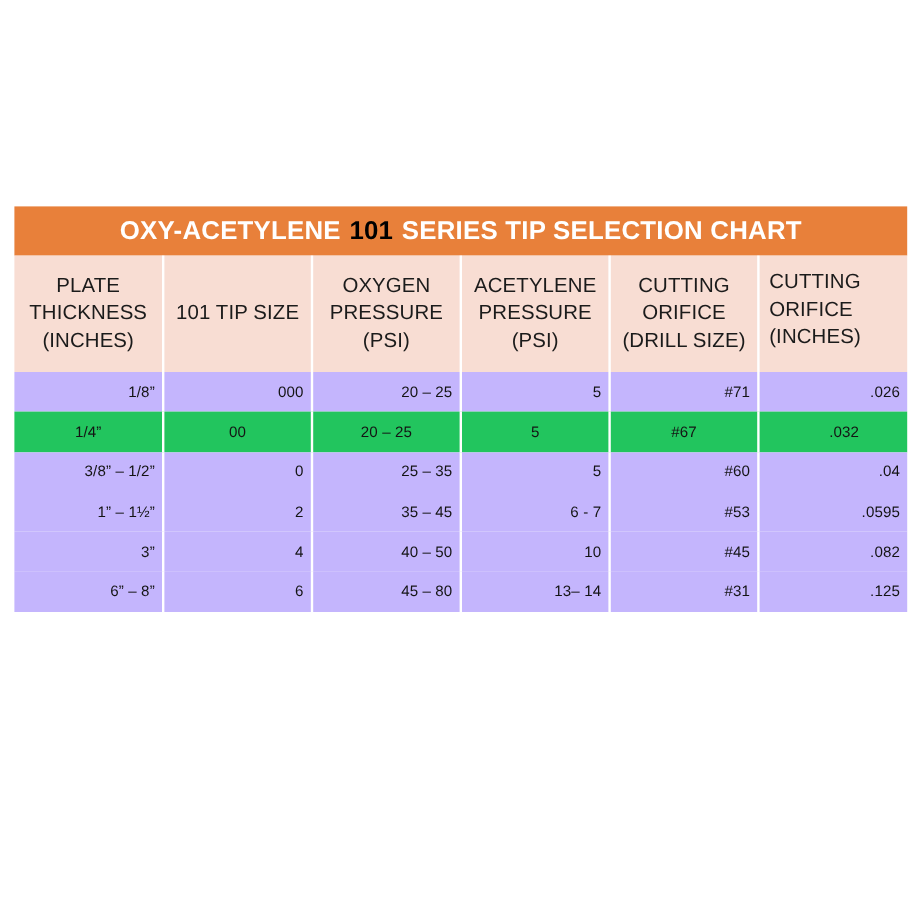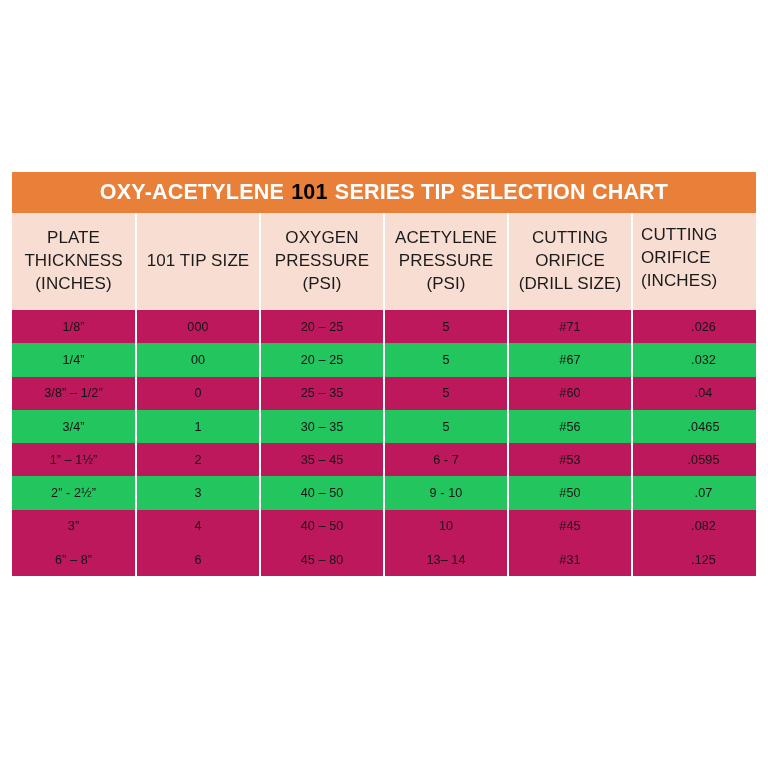--- a/index.html
+++ b/index.html
@@ -85,21 +85,21 @@
     font-size: 12.6px;
     color: #141414;
     text-align: center;
     vertical-align: middle;
     border-right: 2px solid #ffffff;
     white-space: nowrap;
     letter-spacing: 0.1px;
   }
   tbody td:last-child { border-right: none; padding-left: 24px; }
 
-  tbody tr.row-light td { background: #be185d; }
+  tbody tr.row-light td { background: #c4b5fd; text-align: right; }
   tbody tr.row-dark  td { background: #22c55e; }
 </style>
 </head>
 <body>
 
 <div class="page">
   <div class="chart-wrap">
 
     <div class="title-band">
       <div class="title-text"><span>OXY-ACETYLENE </span><span class="title-accent">101</span><span> SERIES TIP SELECTION CHART</span></div>
@@ -159,43 +159,27 @@
             <td>.032</td>
           </tr>
           <tr class="row-light">
             <td>3/8” – 1/2”</td>
             <td>0</td>
             <td>25 – 35</td>
             <td>5</td>
             <td>#60</td>
             <td>.04</td>
           </tr>
-          <tr class="row-dark">
-            <td>3/4”</td>
-            <td>1</td>
-            <td>30 – 35</td>
-            <td>5</td>
-            <td>#56</td>
-            <td>.0465</td>
-          </tr>
           <tr class="row-light">
             <td>1” – 1½”</td>
             <td>2</td>
             <td>35 – 45</td>
             <td>6 - 7</td>
             <td>#53</td>
             <td>.0595</td>
-          </tr>
-          <tr class="row-dark">
-            <td>2” - 2½”</td>
-            <td>3</td>
-            <td>40 – 50</td>
-            <td>9 - 10</td>
-            <td>#50</td>
-            <td>.07</td>
           </tr>
           <tr class="row-light">
             <td>3”</td>
             <td>4</td>
             <td>40 – 50</td>
             <td>10</td>
             <td>#45</td>
             <td>.082</td>
           </tr>
           <tr class="row-light">

